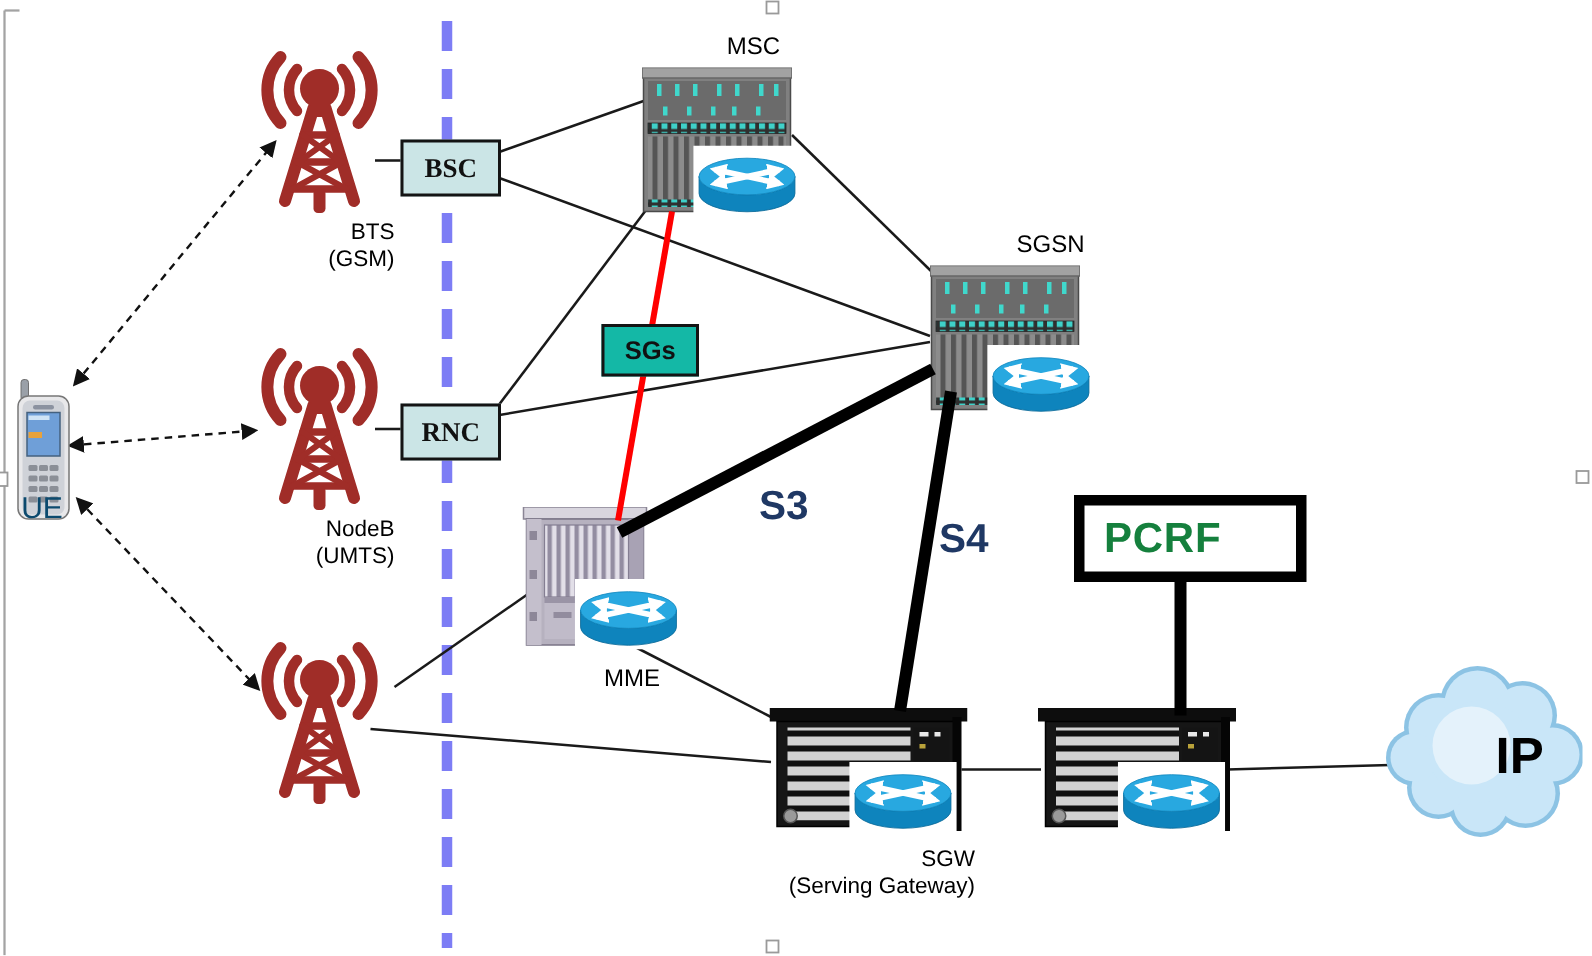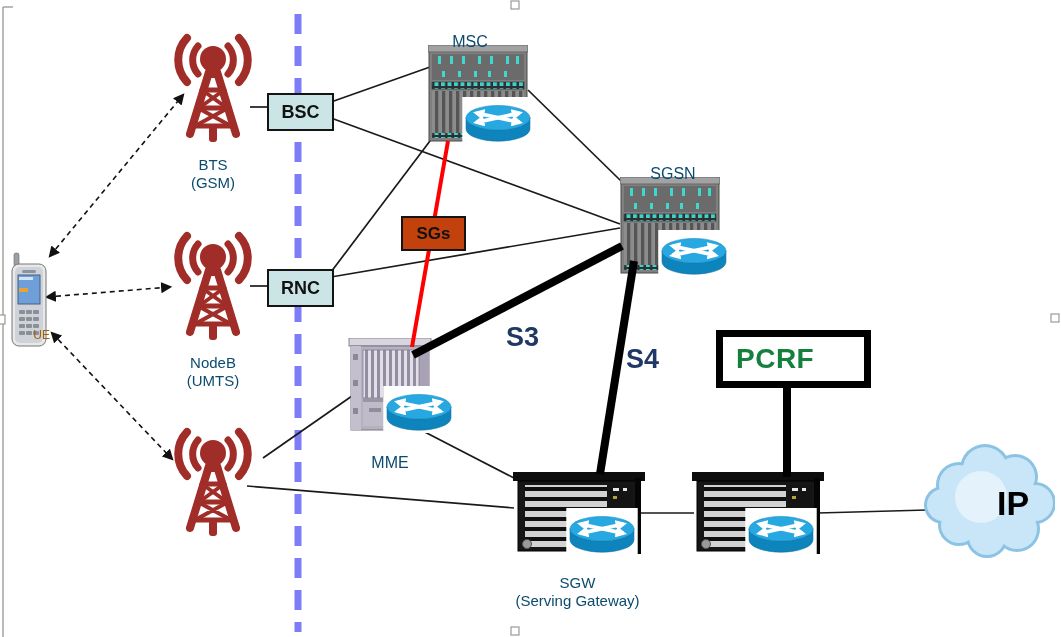--- a/index.html
+++ b/index.html
@@ -1,27 +1,27 @@
 <!DOCTYPE html>
 <html style="--tower-red: #a02d28; --divider-violet: #7d7df5; --sgs-red: #ff0000; --interface-text: #1f3864; --bsc-rnc-fill: #cbe5e6; --router-blue: #28a8e0; --cloud-blue: #c9e6f8;"><head>
 <meta charset="utf-8">
 <style>
   html,body{margin:0;padding:0;background:#fff;}
   .canvas{position:relative;width:1061px;height:637px;background:#ffffff;overflow:hidden;
           font-family:"Liberation Sans",sans-serif;}
   .layer{position:absolute;left:0;top:0;width:1061px;height:637px;pointer-events:none;}
   .node{position:absolute;}
   .abs{position:absolute;}
-  .nlabel{position:absolute;text-align:center;font-size:15px;line-height:1.18;color:#0c4a6e;margin-top:10px;}
-  .ue-label{position:absolute;font-size:12px;color:#a16207;text-align:right;}
+  .nlabel{position:absolute;text-align:right;font-size:15px;line-height:1.18;color:#000000;}
+  .ue-label{position:absolute;font-size:20px;color:#0c4a6e;text-align:center;}
   .ctrl-box{position:absolute;display:flex;align-items:center;justify-content:center;
             background:var(--bsc-rnc-fill,#cbe5e6);border:2px solid #141414;
-            font-size:18px;font-weight:700;color:#111;}
+            font-size:18px;font-weight:700;color:#111;font-family:Liberation Serif, serif;}
   .sgs-box{position:absolute;display:flex;align-items:center;justify-content:center;
-           background:#c2410c;border:2px solid #141414;font-size:17px;font-weight:700;color:#111;}
+           background:#14b8a6;border:2px solid #141414;font-size:17px;font-weight:700;color:#111;}
   .pcrf-box{position:absolute;display:flex;align-items:center;background:#ffffff;
             border:7px solid #000;font-size:28px;font-weight:600;color:#15803d;
             padding-left:13px;letter-spacing:0.5px;}
   .iface-big{position:absolute;font-size:27px;font-weight:600;color:var(--interface-text,#1f3864);}
 </style>
 </head>
 <body>
 
 <div class="canvas">
 

